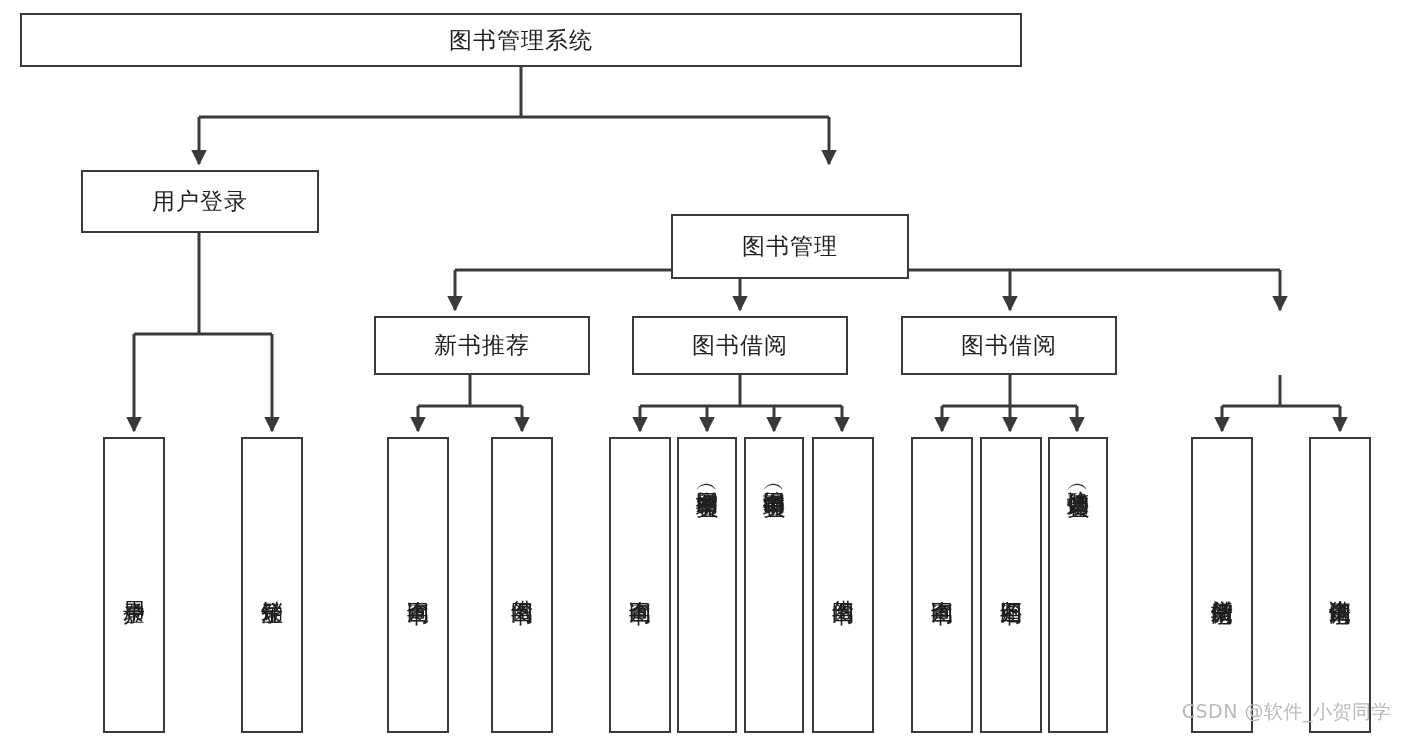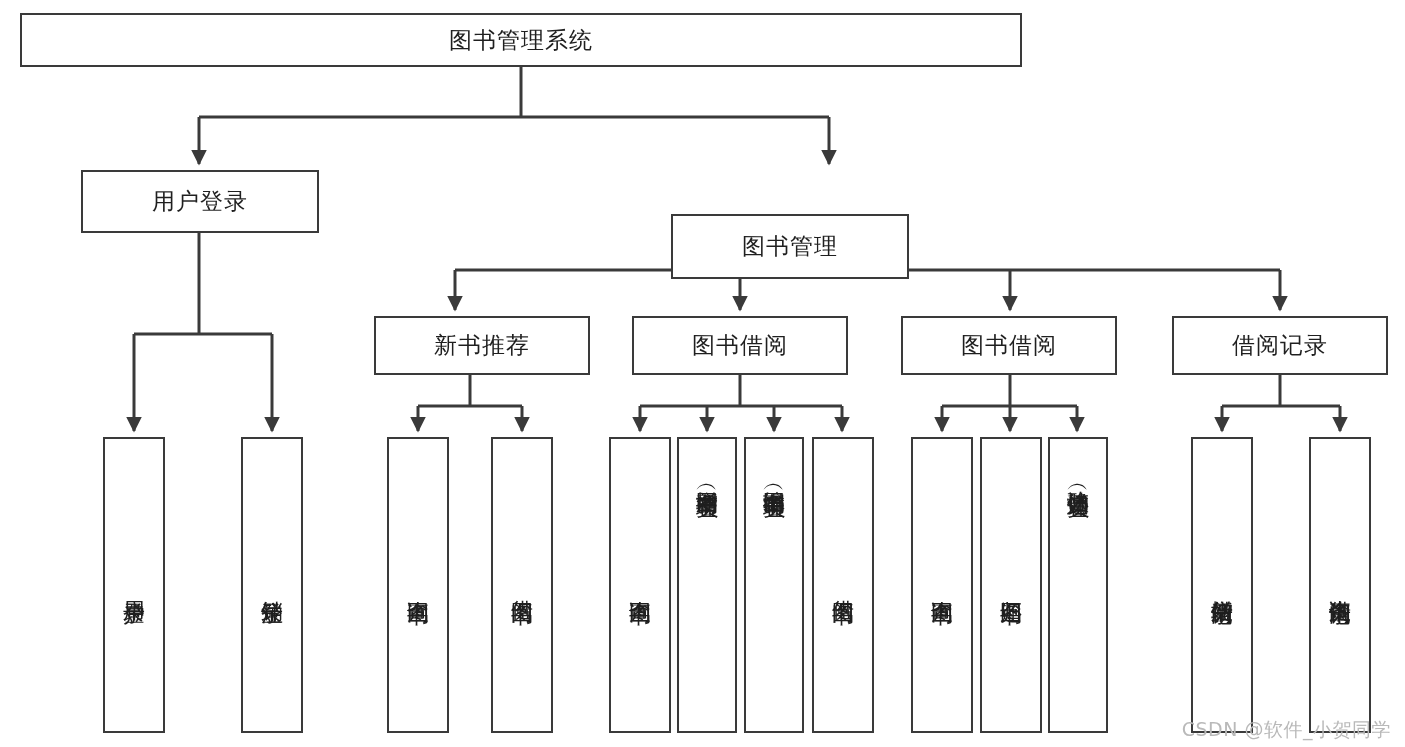--- a/index.html
+++ b/index.html
@@ -49,21 +49,21 @@
     white-space:nowrap;
     display:block;
     margin:0 auto;
   }
   .node.vert.mid .vtext{ margin-top:26px; }
   .node.vert.center-v{ align-items:center; }
   .node.vert.center-v .vtext{ margin-top:0; }
   .watermark{
     position:absolute;
     right:14px;
-    bottom:4px;
+    bottom:22px;
     font-size:19px;
     color:#b9b9b9;
     letter-spacing:0.5px;
     white-space:nowrap;
   }
 </style>
 </head>
 <body>
 
 <div id="canvas">
@@ -119,21 +119,20 @@
   </svg>
 
   <div class="node horiz" style="left:20px; top:13px; width:1002px; height:54px;">图书管理系统</div>
 
   <div class="node horiz" style="left:81px; top:170px; width:238px; height:63px;">用户登录</div>
   <div class="node horiz" style="left:671px; top:170px; width:238px; height:65px;margin-top:44px;">图书管理</div>
 
   <div class="node horiz" style="left:362px; top:316px; width:216px; height:59px;margin-left:12px;">新书推荐</div>
   <div class="node horiz" style="left:632px; top:316px; width:216px; height:59px;">图书借阅</div>
   <div class="node horiz" style="left:901px; top:316px; width:216px; height:59px;">图书借阅</div>
-  <div class="node horiz" style="left:1172px; top:316px; width:216px; height:59px;">借阅记录</div>
 
   <div class="node vert center-v" style="left:103px; top:437px; width:62px; height:296px;">
     <span class="vtext">用户登录</span>
   </div>
   <div class="node vert center-v" style="left:241px; top:437px; width:62px; height:296px;">
     <span class="vtext">注销登录</span>
   </div>
 
   <div class="node vert center-v" style="left:387px; top:437px; width:62px; height:296px;">
     <span class="vtext">查询图书</span>

